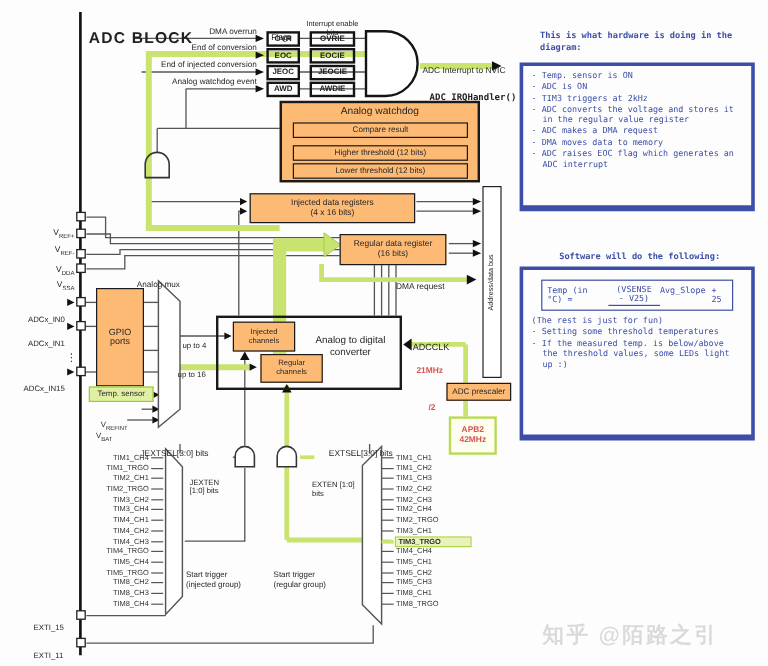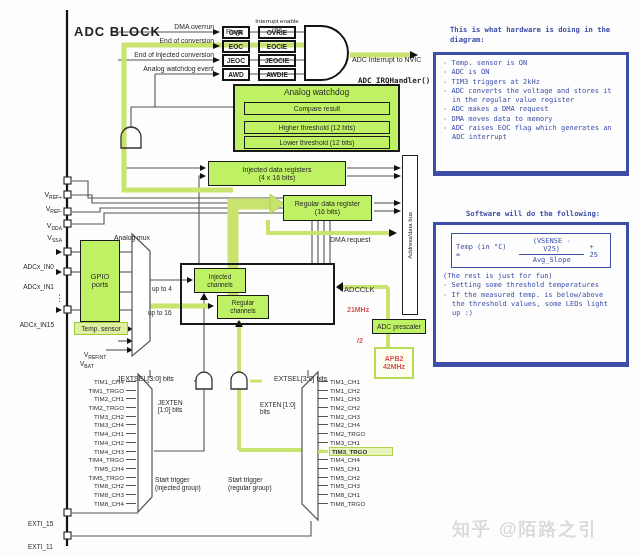--- a/index.html
+++ b/index.html
@@ -4,21 +4,21 @@
 <style>
   html,body{margin:0;padding:0;background:#ffffff;}
   #stage{position:relative;width:640px;height:555px;background:#fdfdfd;overflow:hidden;
          font-family:"Liberation Sans",sans-serif;color:#222;}
   .abs{position:absolute;}
   .lb{font-size:7px;line-height:8px;white-space:nowrap;color:#262626;}
   .lb.r{text-align:right;}
   .lb.c{text-align:center;white-space:normal;}
   sub{font-size:5px;}
   svg.wires{position:absolute;left:0;top:0;z-index:1;}
-  .box{position:absolute;background:#bef264;border:1.5px solid #1a1a1a;box-sizing:border-box;z-index:2;
+  .box{position:absolute;background:#fdba74;border:1.5px solid #1a1a1a;box-sizing:border-box;z-index:2;
        display:flex;flex-direction:column;align-items:center;justify-content:center;text-align:center;}
   .lblayer{position:absolute;inset:0;z-index:3;pointer-events:none;margin-top:15px;}
   .lblayer>*{pointer-events:auto;}
   
   #flagrows{position:absolute;left:60px;top:25px;z-index:3;}
   .fl-row{display:flex;align-items:center;height:14px;}
   .fl-row .ev{width:154px;text-align:right;font-size:6.8px;position:relative;top:-5px;padding-right:6px;}
   .fl-row .fbox,.fl-row .ebox{box-sizing:border-box;border:2px solid #141414;height:13px;
         font-size:6.6px;font-weight:bold;display:flex;align-items:center;justify-content:center;background:transparent;}
   .fl-row .fbox{width:28px;margin-left:2px;}
@@ -32,21 +32,21 @@
   #reglist .trow.hl .tl{background:#e7f3bb;outline:1.6px solid #aed34a;padding:0 2px;font-weight:bold;}
   #reglist .trow.hl .dash{border-top:3px solid #c9e36f;}
   
   .bluetext{color:#3c4ea8;font-family:"DejaVu Sans Mono",monospace;}
   .bpanel{position:absolute;border:3px solid #3c4ea8;border-bottom-width:5px;background:#fdfdfd;
           box-sizing:border-box;padding:4px 7px;z-index:3;}
   .bitem{font-size:7px;line-height:9.3px;padding-left:9px;text-indent:-9px;color:#3c4ea8;
          font-family:"DejaVu Sans Mono",monospace;}
   .formulabox{border:1.2px solid #3c4ea8;margin:4px 8px;padding:3px 4px;display:flex;align-items:center;
          justify-content:center;font-size:7px;}
-  .frac{display:inline-flex;flex-direction:column;text-align:center;margin:0 5px;}
+  .frac{display:inline-flex;flex-direction:row;text-align:center;margin:0 5px;}
   .frac .num{border-bottom:1px solid #3c4ea8;padding:0 4px 1px;}
   .frac .den{padding-top:1px;}
   .red{color:#d85353;}
   #watermark{position:absolute;left:452px;top:517px;font-size:18px;font-weight:bold;color:#dadada;
          text-shadow:1px 1px 0 #fff;z-index:4;letter-spacing:2px;}
   .busbox{position:absolute;left:402px;top:155px;width:16px;height:160px;border:1.5px solid #222;
          background:#fff;box-sizing:border-box;z-index:2;display:flex;align-items:center;justify-content:center;}
   .busbox span{writing-mode:vertical-rl;transform:rotate(180deg);font-size:6px;white-space:nowrap;}
 </style>
 </head>
@@ -190,20 +190,21 @@
 
   <div class="busbox">
     <span>Address/data bus</span>
   </div>
 
   <div class="box" style="left:80px;top:240px;width:40px;height:82px;">
     <span class="lb c" style="font-size:7.5px;width:30px;">GPIO ports</span>
   </div>
 
   <div class="box" style="left:180px;top:263px;width:155px;height:62px;border-width:2px;background:transparent;"></div>
+  <div class="abs lb c" style="left:252px;top:279px;width:80px;font-size:8.2px;line-height:10px;z-index:3;">Analog to digital converter</div>
 
   <div class="box" style="left:194px;top:268px;width:52px;height:25px;border-width:1.2px;">
     <span class="lb c" style="font-size:6.4px;width:44px;">Injected channels</span>
   </div>
   <div class="box" style="left:217px;top:295px;width:52px;height:24px;border-width:1.2px;">
     <span class="lb c" style="font-size:6.4px;width:40px;">Regular channels</span>
   </div>
 
   <div class="box" style="left:74px;top:322px;width:54px;height:13px;border:1.5px solid #9fc83e;background:#dff0a3;">
     <span class="lb" style="font-size:6.6px;">Temp. sensor</span>

